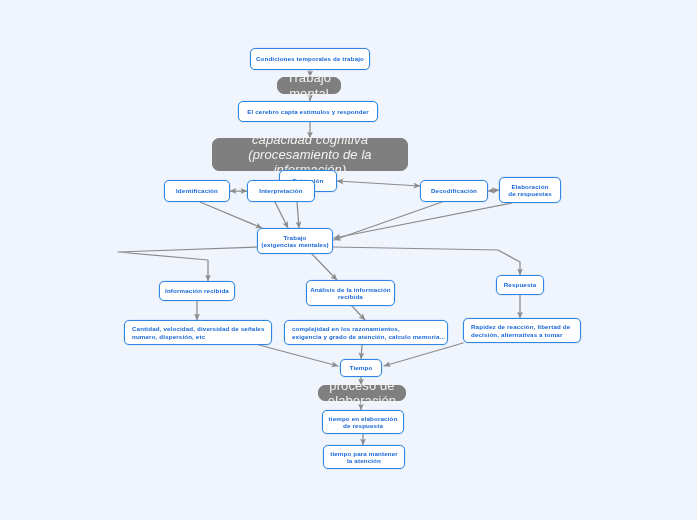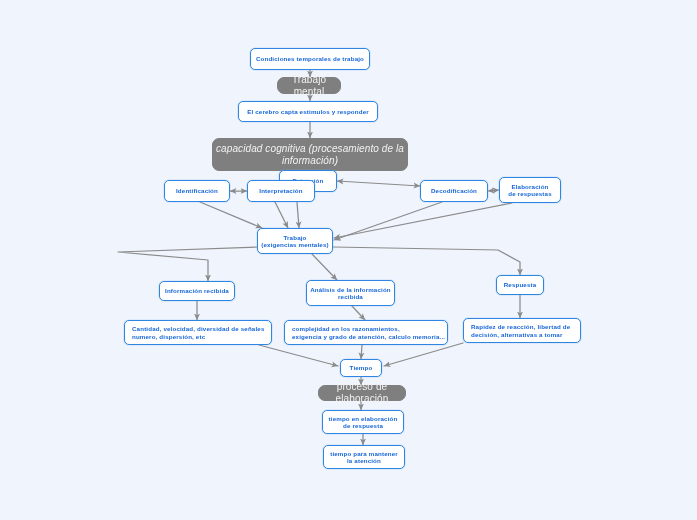--- a/index.html
+++ b/index.html
@@ -50,21 +50,21 @@
   .node.blue.leftal {
     justify-content: flex-start;
     text-align: left;
     padding-left: 7px;
   }
   .node.gray {
     background: #7f7f7f;
     border: 1px solid #7f7f7f;
     color: #f2f2f2;
     font-weight: normal;
-    font-size: 10px;
+    font-size: 13px;
     border-radius: 7px;
     letter-spacing: 0.1px;
   }
   .nlabel { display: block; white-space: pre-line; }
 </style>
 </head>
 <body>
 
 <div id="canvas">
 

